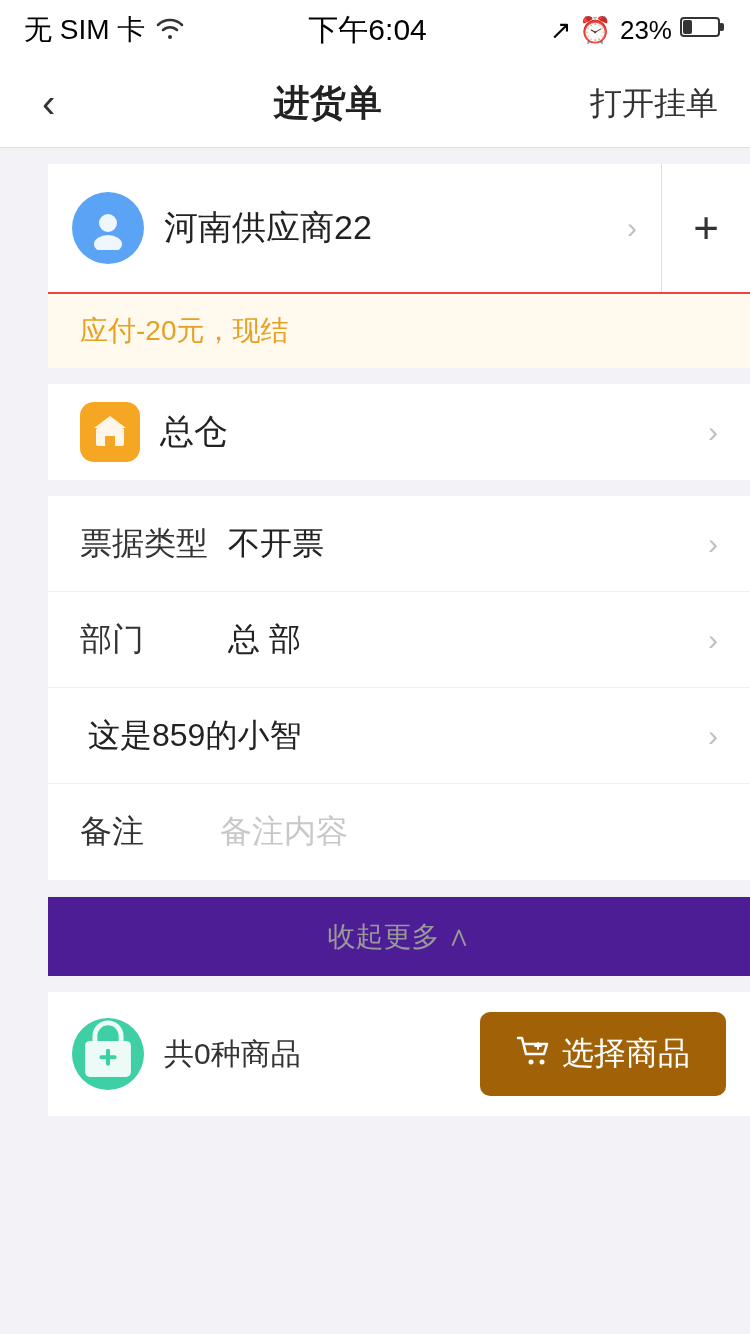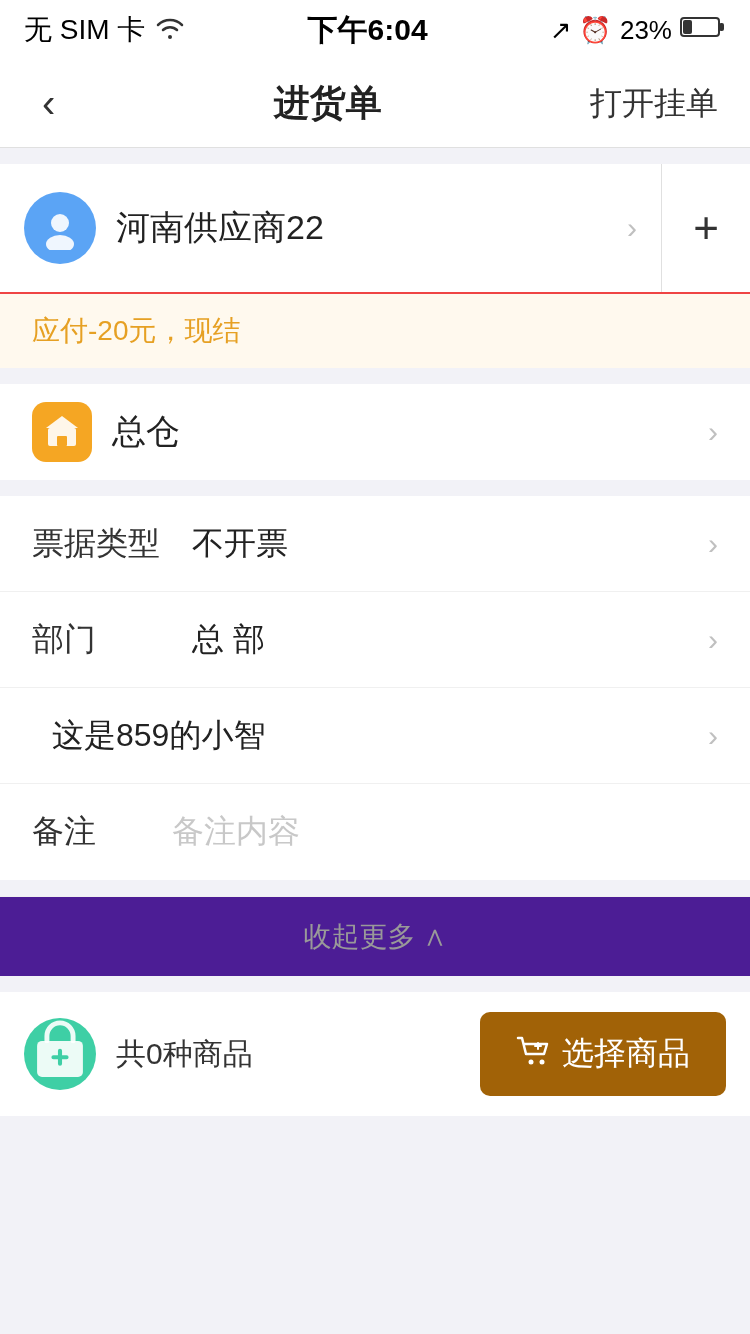--- a/index.html
+++ b/index.html
@@ -51,20 +51,21 @@
     }
     .nav-action {
       font-size: 32px;
       color: #333;
       cursor: pointer;
     }
 
     
     .content {
       background: #f2f2f7;
+      padding-left: 48px;
     }
 
     
     .supplier-section {
       background: #fff;
       margin-top: 16px;
       display: flex;
       align-items: stretch;
     }
     .supplier-main {
@@ -139,21 +140,21 @@
     .row-icon svg { width: 36px; height: 36px; }
     .row-label-wide {
       font-size: 32px;
       color: #333;
       min-width: 140px;
     }
     .row-value {
       font-size: 32px;
       color: #222;
       flex: 1;
-      margin-left: 20px;
+      margin-left: 8px;
     }
     .row-placeholder {
       font-size: 32px;
       color: #c8c8c8;
       flex: 1;
     }
     .row-chevron {
       color: #c0c0c0;
       font-size: 30px;
       margin-left: 8px;
@@ -241,21 +242,21 @@
   <div class="status-left">
     <span>无 SIM 卡</span>
     <span>
       <svg width="30" height="22" viewBox="0 0 30 22" fill="none">
         <path d="M15 18a2 2 0 1 1 0 4 2 2 0 0 1 0-4z" fill="#333"></path>
         <path d="M8 13a10 10 0 0 1 14 0" stroke="#333" stroke-width="2.5" stroke-linecap="round" fill="none"></path>
         <path d="M3 8a17 17 0 0 1 24 0" stroke="#333" stroke-width="2.5" stroke-linecap="round" fill="none"></path>
       </svg>
     </span>
   </div>
-  <div style="font-size:30px;font-weight:700;">下午6:04</div>
+  <div style="font-size:30px;font-weight:400;">下午6:04</div>
   <div class="status-right">
     <span style="font-size:26px;">↗</span>
     <span style="font-size:26px;">⏰</span>
     <span style="font-size:26px;">23%</span>
     <span>
       <svg width="46" height="24" viewBox="0 0 46 24">
         <rect x="1" y="3" width="38" height="18" rx="3" stroke="#333" stroke-width="2" fill="none"></rect>
         <rect x="39" y="8" width="5" height="8" rx="2" fill="#333"></rect>
         <rect x="3" y="5" width="9" height="14" rx="2" fill="#333"></rect>
       </svg>

